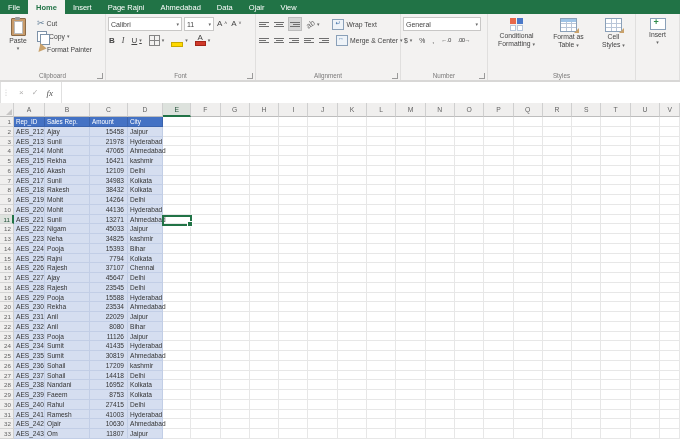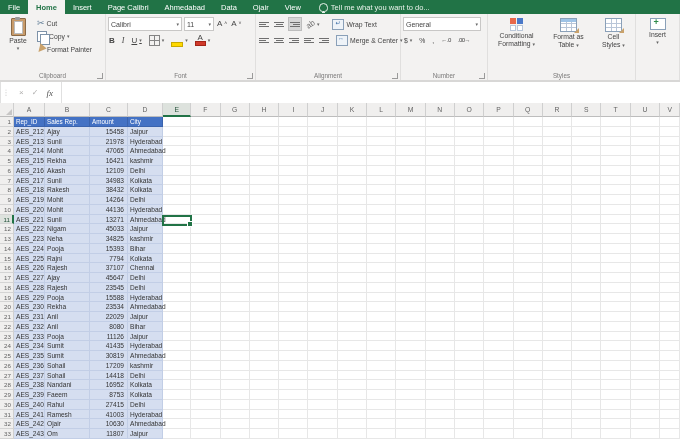--- a/index.html
+++ b/index.html
@@ -118,30 +118,26 @@
 </head>
 <body>
 
 <div class="stage">
 
   <div class="tabbar">
     <div id="tabs-host" style="display:flex">
         <div class="tab">File</div>
         <div class="tab active">Home</div>
         <div class="tab">Insert</div>
-        <div class="tab">Page Calibri</div>
+        <div class="tab">Page Rajni</div>
         <div class="tab">Ahmedabad</div>
         <div class="tab">Data</div>
         <div class="tab">Ojair</div>
         <div class="tab">View</div>
       </div>
-    <div class="tellme">
-      <span class="bulb"></span>
-      <span>Tell me what you want to do...</span>
-    </div>
   </div>
 
   <div class="ribbon">
 
     <div class="rgroup" style="width:101px">
       <div class="bigbtn" style="width:26px">
         <span class="clip iconbox"></span>
         <span>Paste</span>
         <span class="arrow">▾</span>
       </div>

